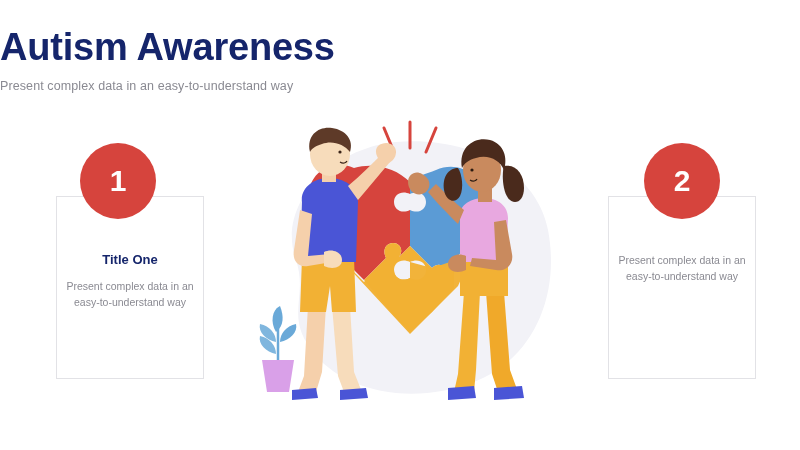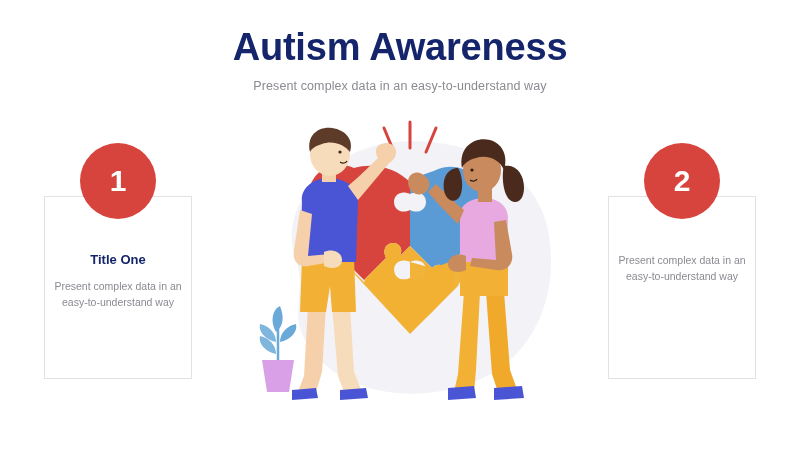--- a/index.html
+++ b/index.html
@@ -21,21 +21,20 @@
     height: 450px;
     background: #ffffff;
   }
 
   
   .header {
     position: absolute;
     top: 26px;
     left: 0;
     width: 800px;
-    text-align: center;
   }
   .title {
     font-size: 38px;
     font-weight: bold;
     color: #15256b;
     letter-spacing: -0.2px;
     line-height: 1.12;
     margin: 0;
   }
   .subtitle {
@@ -48,21 +47,21 @@
   
   .card {
     position: absolute;
     top: 196px;
     width: 148px;
     height: 183px;
     border: 1px solid #e2e2e6;
     background: #ffffff;
     box-sizing: border-box;
   }
-  .card-left  { left: 44px; }
+  .card-left  { left: 56px; }
   .card-right { left: 608px; }
 
   .card-inner {
     position: absolute;
     top: 55px;
     left: 8px;
     right: 8px;
     text-align: center;
   }
   .card-title {

